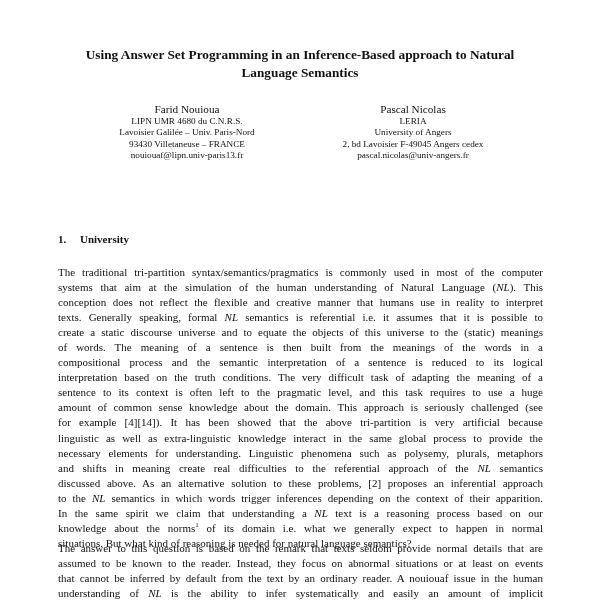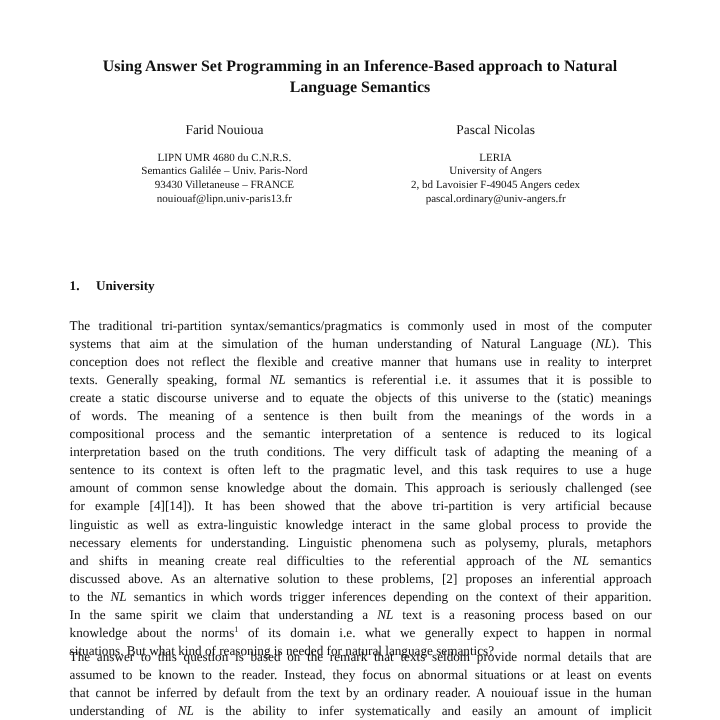--- a/index.html
+++ b/index.html
@@ -4,21 +4,21 @@
 <style>
   html, body { margin: 0; padding: 0; background: #ffffff; }
   body { width: 600px; height: 600px; overflow: hidden; position: relative;
          font-family: "Liberation Serif", "DejaVu Serif", serif; color: #111; }
   .page { position: absolute; left: 0; top: 0; width: 600px; height: 600px; background: #fff; }
   .title { position: absolute; left: 40px; width: 520px; top: 46px; text-align: center;
            font-weight: bold; font-size: 13.3px; line-height: 18px; }
   .author { position: absolute; top: 102px; width: 240px; text-align: center; }
   .author.left { left: 67px; }
   .author.right { left: 293px; }
-  .author .name { font-size: 11.2px; line-height: 14px; margin-bottom: 10px; }
+  .author .name { font-size: 11.2px; line-height: 14px; }
   .author .aff { font-size: 9.2px; line-height: 11.4px; }
   .heading { position: absolute; left: 58px; top: 233px; font-weight: bold; font-size: 11px; }
   .heading .num { display: inline-block; width: 22px; }
   .para { position: absolute; left: 58px; width: 485px; font-size: 11px; line-height: 15.05px; }
   .line { display: block; height: 15.05px; white-space: nowrap; text-align: justify; text-align-last: justify; }
   .line.last { text-align-last: left; }
   .para1 { top: 265px; }
   .para2 { top: 541px; }
   sup { font-size: 7px; line-height: 0; }
   i { }
@@ -29,33 +29,33 @@
 <div class="page">
   <div class="title">
     <div>Using Answer Set Programming in an Inference-Based approach to Natural</div>
     <div>Language Semantics</div>
   </div>
 
   <div class="author left">
     <div class="name">Farid Nouioua</div>
     <div class="aff">
       <div>LIPN UMR 4680 du C.N.R.S.</div>
-      <div>Semantics Galilée – Univ. Paris-Nord</div>
+      <div>Lavoisier Galilée – Univ. Paris-Nord</div>
       <div>93430 Villetaneuse – FRANCE</div>
       <div>nouiouaf@lipn.univ-paris13.fr</div>
     </div>
   </div>
 
   <div class="author right">
     <div class="name">Pascal Nicolas</div>
     <div class="aff">
       <div>LERIA</div>
       <div>University of Angers</div>
       <div>2, bd Lavoisier F-49045 Angers cedex</div>
-      <div>pascal.ordinary@univ-angers.fr</div>
+      <div>pascal.nicolas@univ-angers.fr</div>
     </div>
   </div>
 
   <div class="heading">
     <span class="num">1.</span><span>University</span>
   </div>
 
   <div class="para para1" id="para1">
       <span class="line">The traditional tri-partition syntax/semantics/pragmatics is commonly used in most of the computer</span>
       <span class="line">systems that aim at the simulation of the human understanding of Natural Language (<i>NL</i>). This</span>

